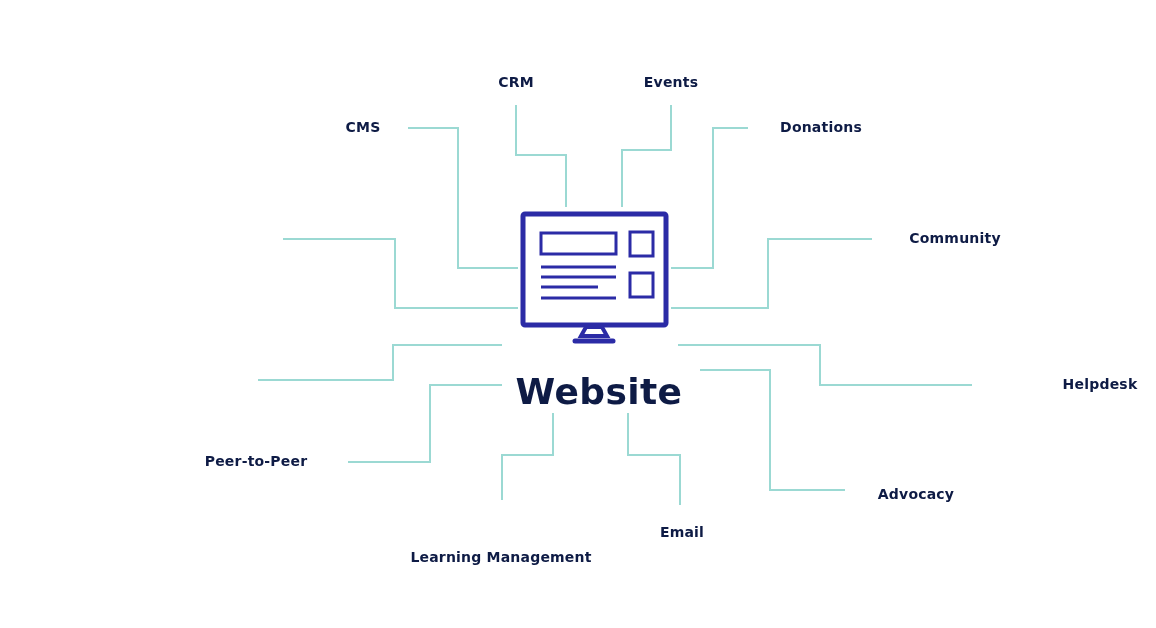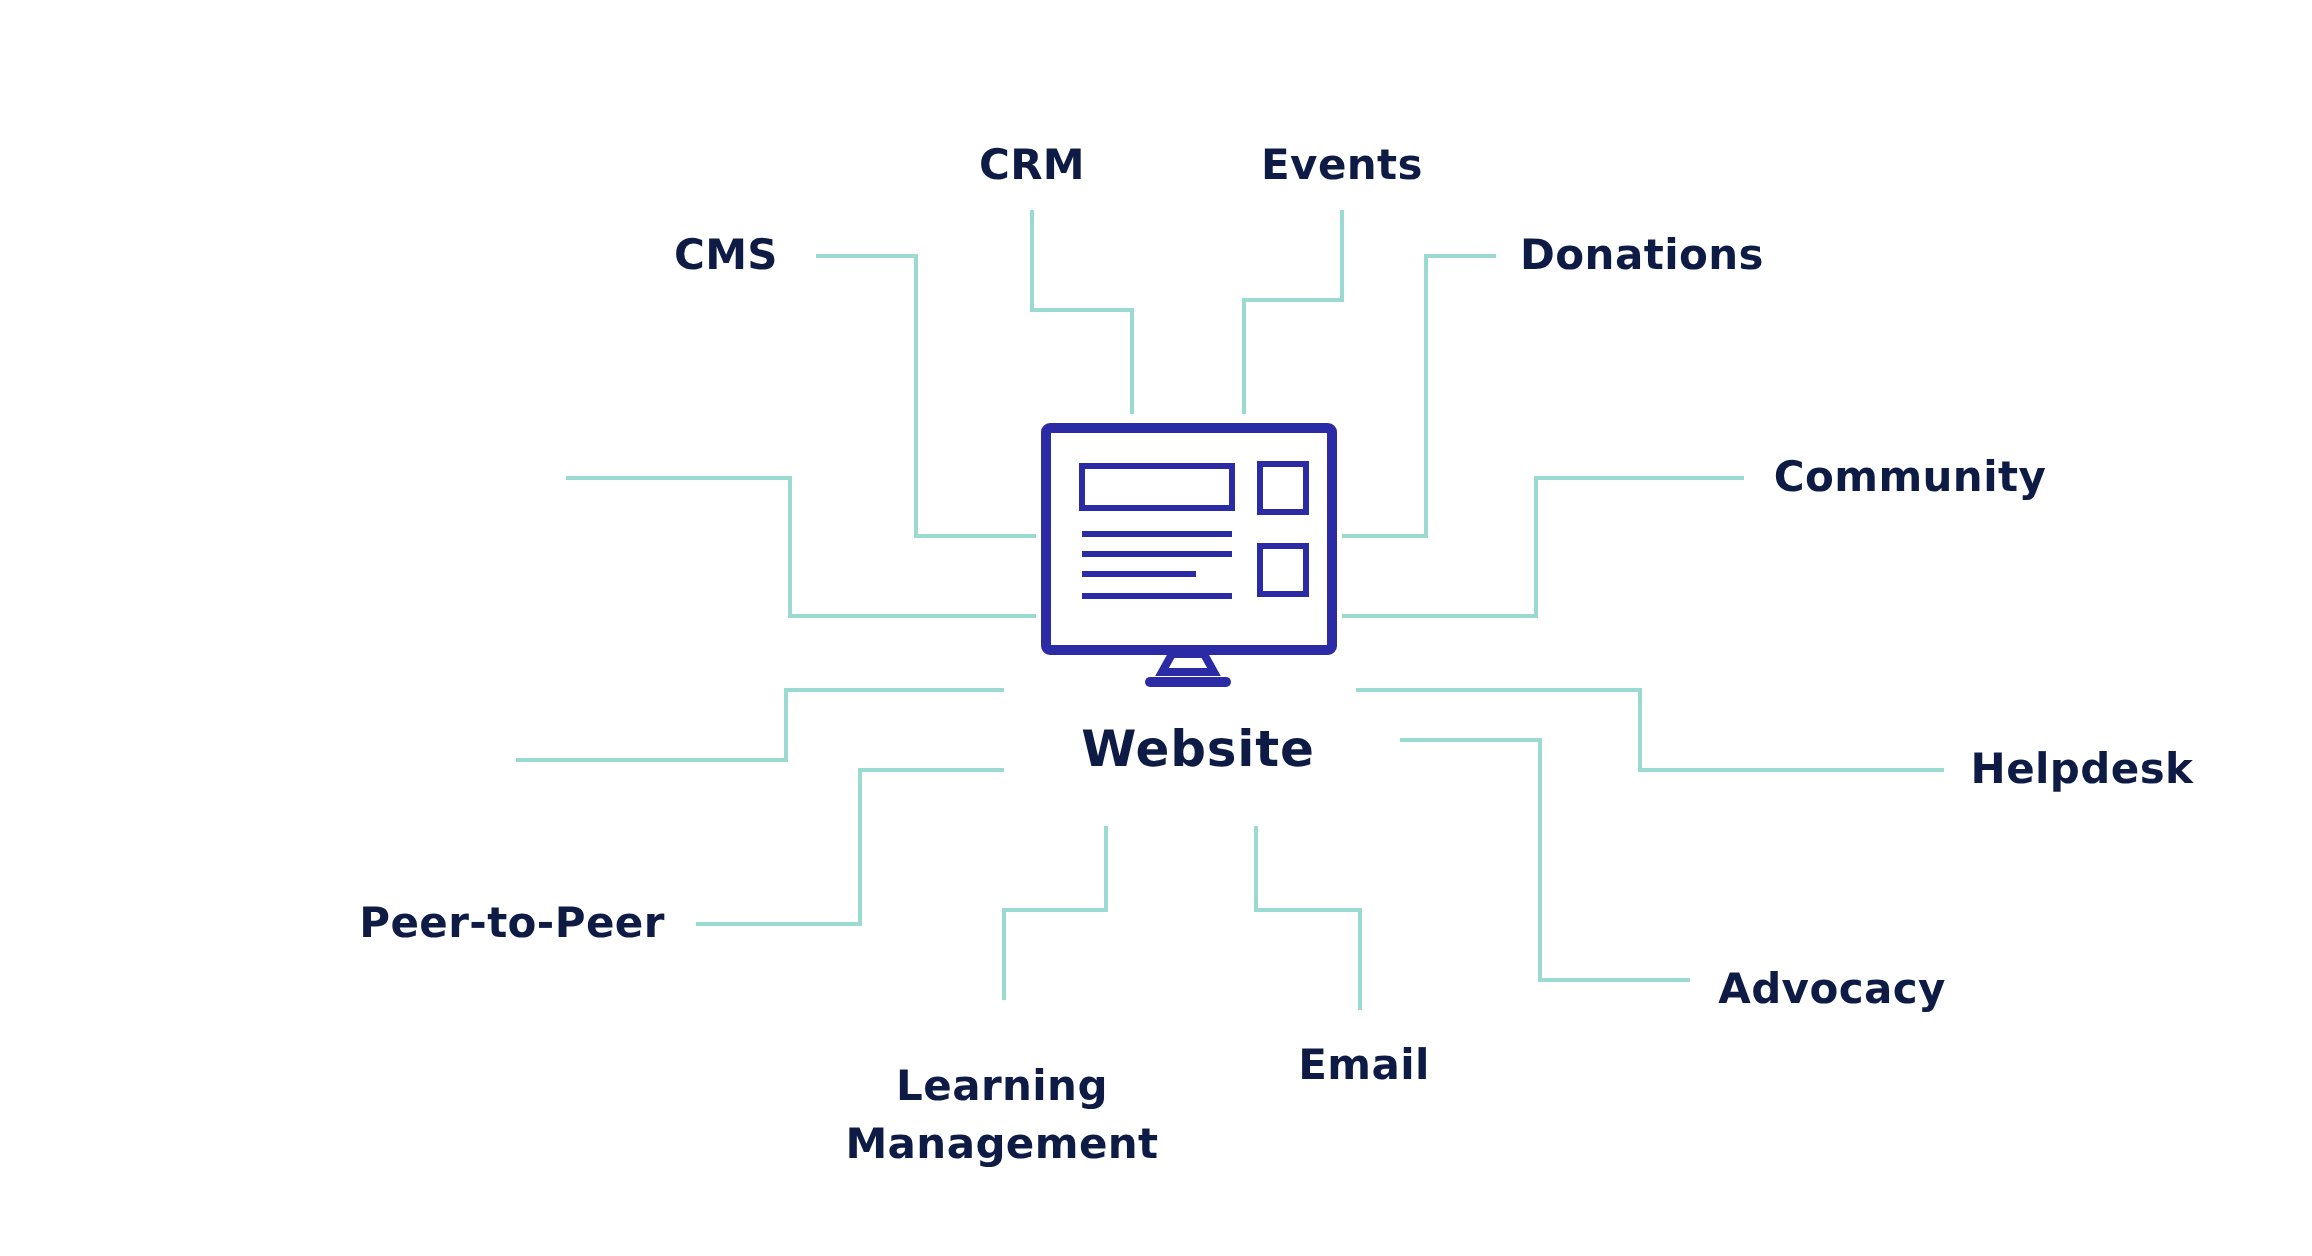--- a/index.html
+++ b/index.html
@@ -27,39 +27,39 @@
   .monitor-outer{fill:#ffffff;stroke:var(--monitor);stroke-width:5;}
   .monitor-inner{fill:none;stroke:var(--monitor);stroke-width:3;}
   .monitor-line{stroke:var(--monitor);stroke-width:3;}
   .monitor-neck{fill:#ffffff;stroke:var(--monitor);stroke-width:4;}
   .monitor-base{stroke:var(--monitor);stroke-width:5;stroke-linecap:round;}
   .node-label{
     position:absolute;
     transform:translate(-50%,-50%);
     color:var(--text);
     font-weight:700;
-    font-size:21px;
+    font-size:14px;
     letter-spacing:.2px;
     text-align:center;
     white-space:nowrap;
     line-height:1.38;
   }
   .l-crm{left:516px;top:83px;}
   .l-email{left:671px;top:83px;}
   .l-cms{left:363px;top:128px;}
   .l-donations{left:821px;top:128px;}
   .l-ecommerce{left:191px;top:239px;}
   .l-community{left:955px;top:239px;text-align:right;}
   .l-ab{left:143px;top:370px;width:215px;white-space:normal;}
-  .l-helpdesk{left:1041px;top:385px;}
+  .l-helpdesk{left:1100px;top:385px;}
   .l-p2p{left:256px;top:462px;}
   .l-advocacy{left:916px;top:495px;}
   .l-learning{left:501px;top:558px;width:195px;white-space:normal;}
   .l-events{left:682px;top:533px;}
-  .l-website{left:599px;top:375px;font-size:25px;letter-spacing:.4px;}
+  .l-website{left:599px;top:392px;font-size:36px;letter-spacing:.4px;}
 </style>
 </head>
 <body>
 
 <div class="stage">
 
   <svg class="lines" width="1156" height="628" viewBox="0 0 1156 628">
 
     <polyline class="connector" points="516,105 516,155 566,155 566,207"></polyline>
     <polyline class="connector" points="671,105 671,150 622,150 622,207"></polyline>

